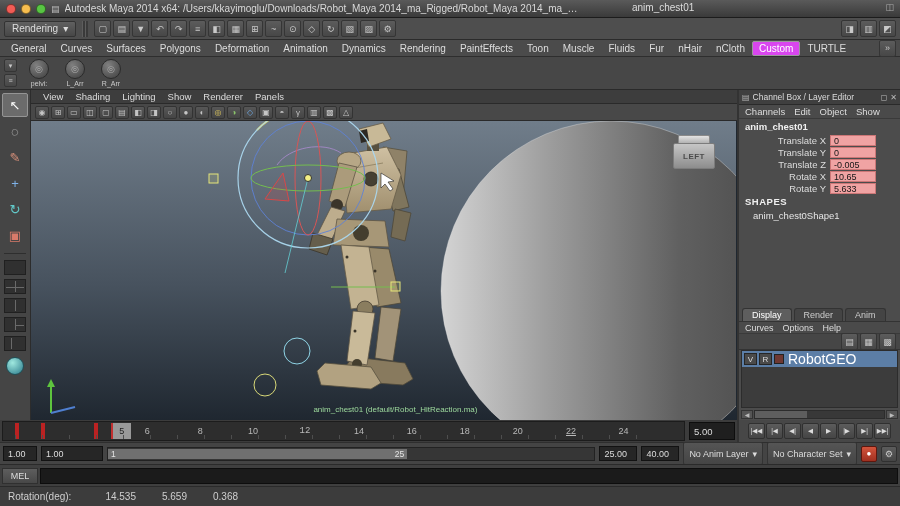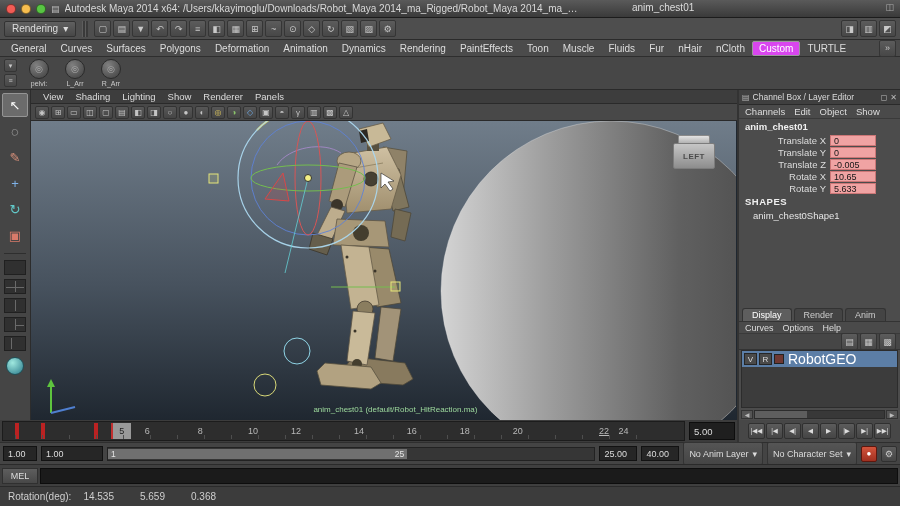--- a/index.html
+++ b/index.html
@@ -161,21 +161,21 @@
 
 #command-row{position:absolute;left:0;top:464px;width:100%;height:22px;background:#3f3f3f;
   border-top:1px solid #2a2a2a;display:flex;align-items:center;padding:2px}
 #mel-label{width:36px;height:16px;background:linear-gradient(#5e5e5e,#484848);
   border:1px solid #303030;color:#ddd;font-size:9px;display:flex;align-items:center;justify-content:center}
 #mel-input{flex:1;height:16px;margin-left:2px;background:#1b1b1b;border:1px solid #0d0d0d;
   color:#ddd;font-size:9px;padding:0 4px;outline:none;font-family:"Liberation Mono","DejaVu Sans Mono",monospace}
 #help-row{position:absolute;left:0;top:486px;width:100%;height:20px;background:#3c3c3c;
   border-top:1px solid #2a2a2a;display:flex;align-items:center;padding:0 8px;color:#cfcfcf}
 #help-row span{margin-right:26px}
-#help-row .hl-label{margin-right:12px}
+#help-row .hl-label{margin-right:34px}
 </style>
 </head>
 <body>
 
 <div id="app">
 
   <div id="titlebar">
     <span class="traffic t-red"></span>
     <span class="traffic t-yellow"></span>
     <span class="traffic t-green"></span>
@@ -501,26 +501,26 @@
   </div>
 
   <div id="timeline-row">
     <div id="ts-strip">
         <div class="key-tick" style="left: 12px;"></div>
         <div class="key-tick" style="left: 38.4583px;"></div>
         <div class="key-tick" style="left: 91.375px;"></div>
         <div class="ts-label" style="left: 144.292px;">6</div>
         <div class="ts-label" style="left: 197.208px;">8</div>
         <div class="ts-label" style="left: 250.125px;">10</div>
-        <div class="ts-label" style="left: 293px;">12</div>
+        <div class="ts-label" style="left: 302px; font-family: Liberation Mono, monospace;">12</div>
         <div class="ts-label" style="left: 355.958px;">14</div>
         <div class="ts-label" style="left: 408.875px;">16</div>
         <div class="ts-label" style="left: 461.792px;">18</div>
         <div class="ts-label" style="left: 514.708px;">20</div>
-        <div class="ts-label" style="left: 601px; text-decoration: underline;">22</div>
+        <div class="ts-label" style="left: 568px; text-decoration: underline;">22</div>
         <div class="ts-label" style="left: 620.542px;">24</div>
         <div class="current-frame" style="left: 107.833px;">5</div>
       </div>
     <div id="ts-field">5.00</div>
     <div id="playback">
 
     <span class="pb-btn">|◀◀</span>
         <span class="pb-btn">|◀</span>
         <span class="pb-btn">◀|</span>
         <span class="pb-btn">◀</span>

